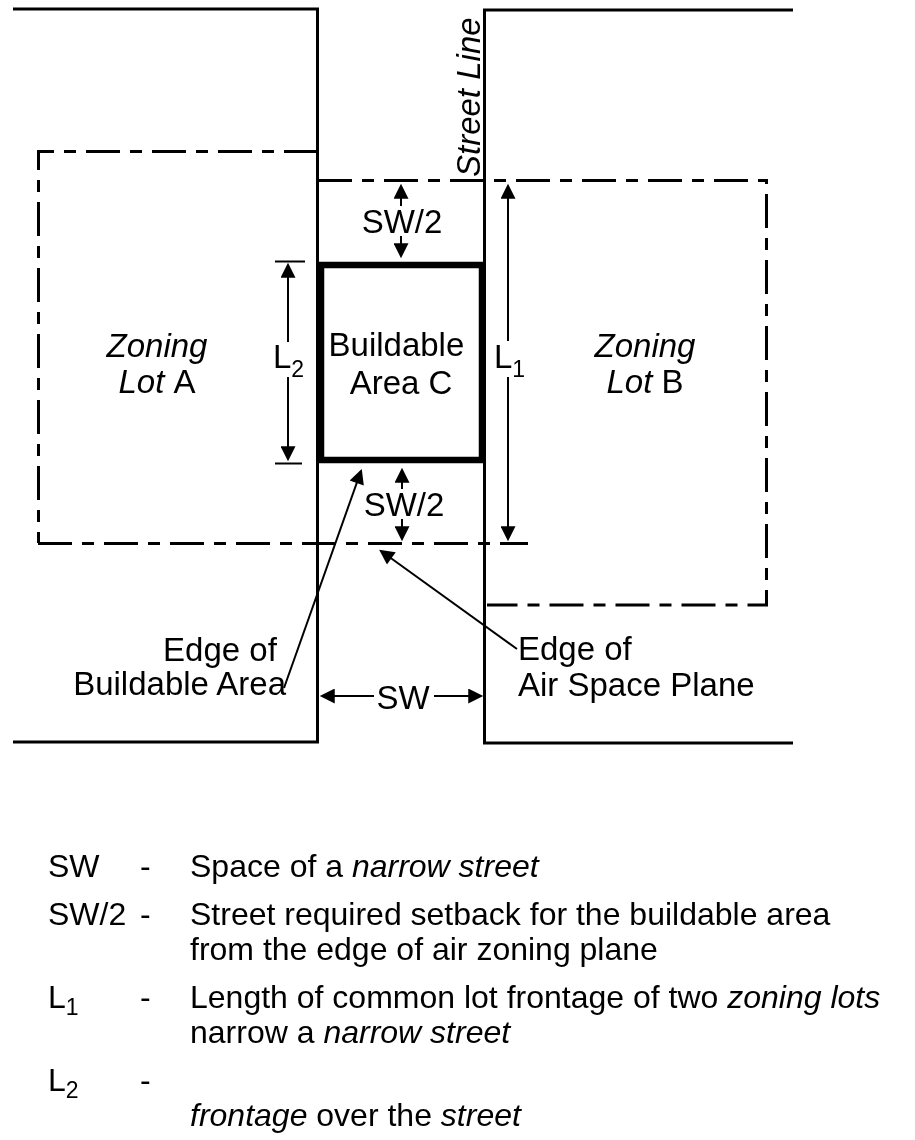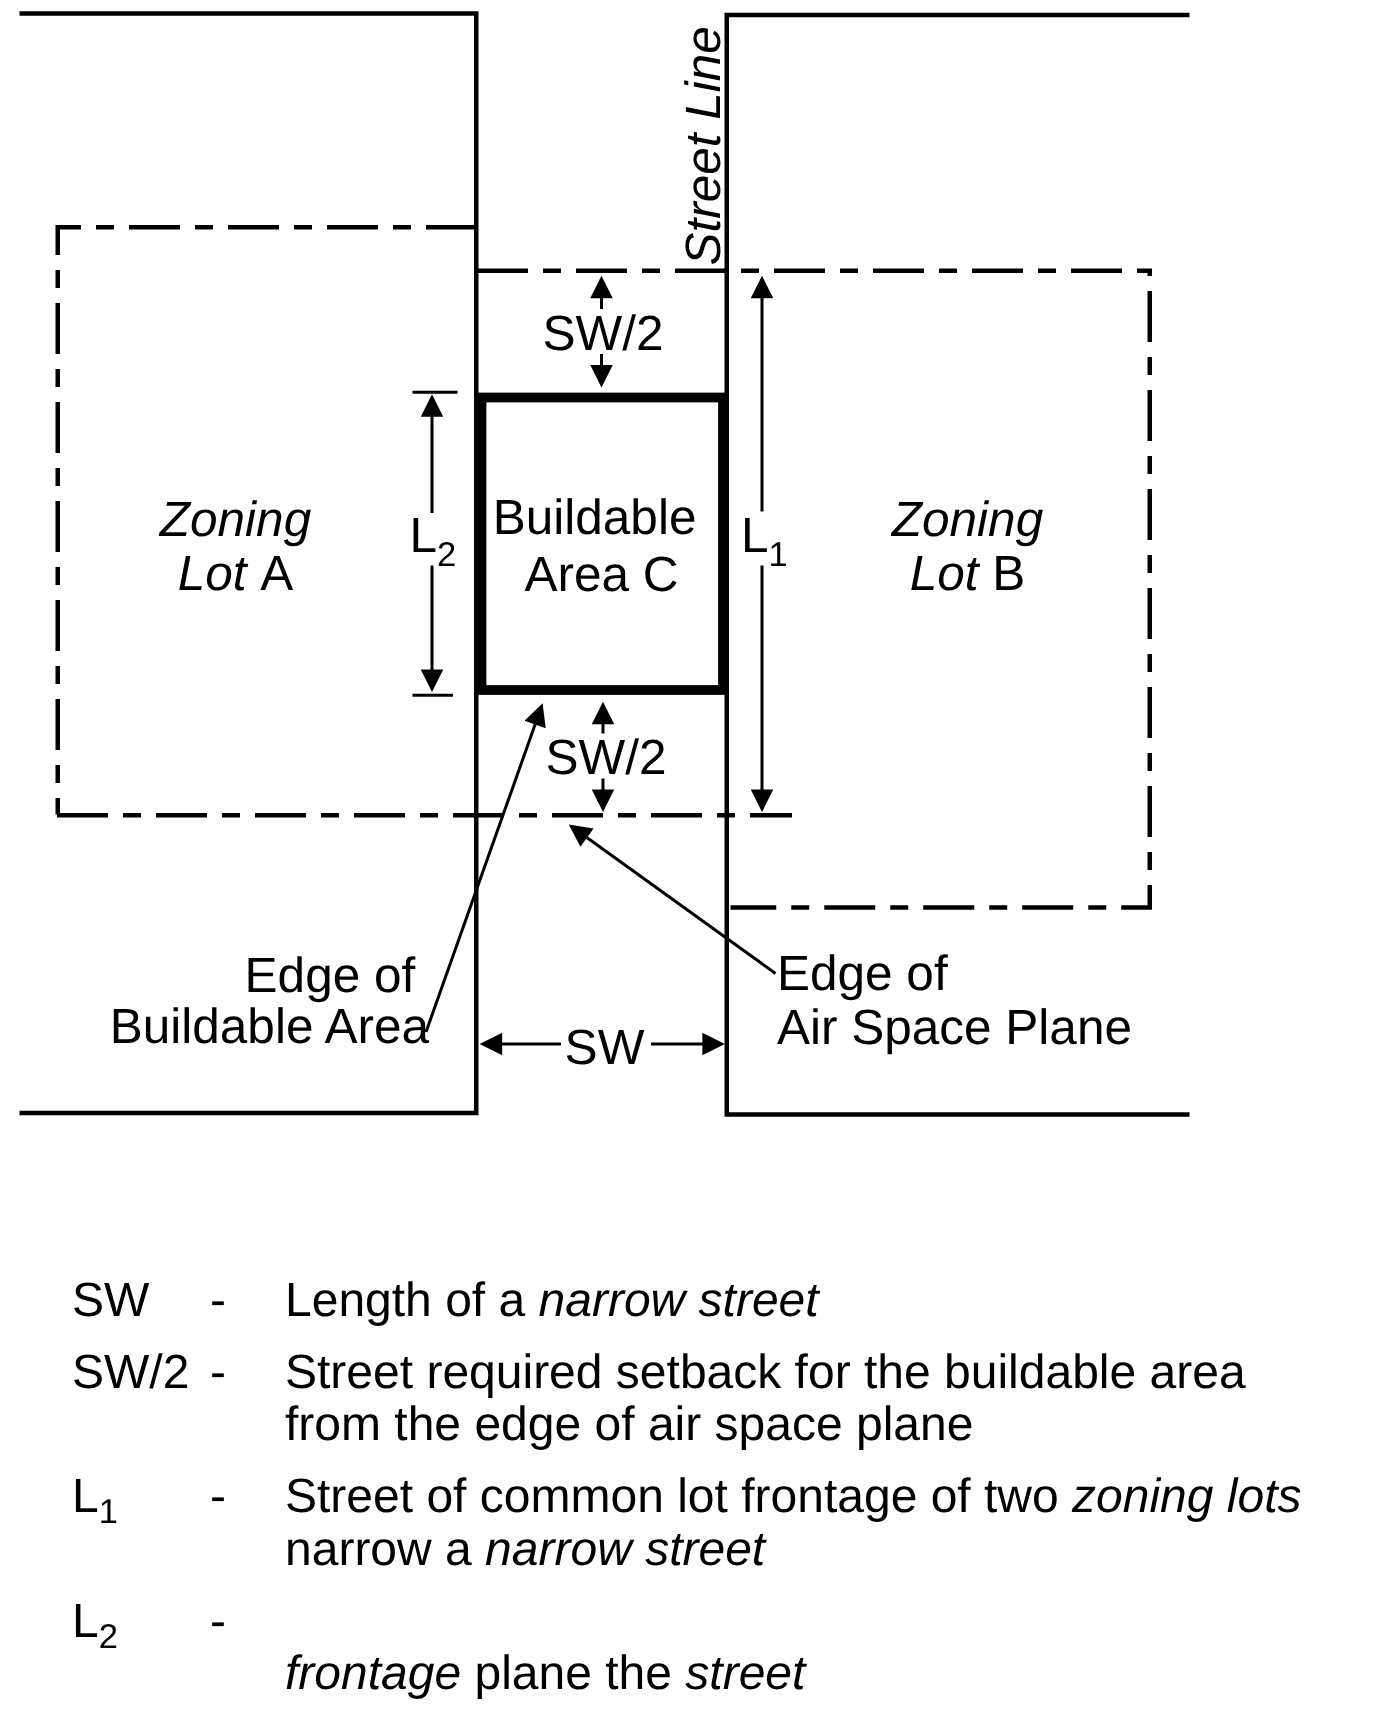--- a/index.html
+++ b/index.html
@@ -88,30 +88,30 @@
   <text>
     <tspan x="518" y="660">Edge of</tspan>
     <tspan x="518" y="696">Air Space Plane</tspan>
   </text>
 </svg>
 
 <div id="legend">
   <div class="legend-row">
     <span class="legend-symbol"><span>SW</span><sub></sub></span>
     <span class="legend-dash">-</span>
-    <span class="legend-desc"><span>Length of a </span><i>narrow street</i></span>
+    <span class="legend-desc"><span>Space of a </span><i>narrow street</i></span>
   </div>
   <div class="legend-row">
     <span class="legend-symbol"><span>SW/2</span><sub></sub></span>
     <span class="legend-dash">-</span>
-    <span class="legend-desc"><span>Street required setback for the buildable area</span><br><span>from the edge of air space plane</span></span>
+    <span class="legend-desc"><span>Street required setback for the buildable area</span><br><span>from the edge of air zoning plane</span></span>
   </div>
   <div class="legend-row">
     <span class="legend-symbol"><span>L</span><sub>1</sub></span>
     <span class="legend-dash">-</span>
-    <span class="legend-desc"><span>Street of common lot frontage of two </span><i>zoning lots</i><br><span>narrow a </span><i>narrow street</i></span>
+    <span class="legend-desc"><span>Length of common lot frontage of two </span><i>zoning lots</i><br><span>narrow a </span><i>narrow street</i></span>
   </div>
   <div class="legend-row">
     <span class="legend-symbol"><span>L</span><sub>2</sub></span>
     <span class="legend-dash">-</span>
-    <span class="legend-desc"><br><i>frontage</i><span> plane the </span><i>street</i></span>
+    <span class="legend-desc"><br><i>frontage</i><span> over the </span><i>street</i></span>
   </div>
 </div>
 
 </body></html>

